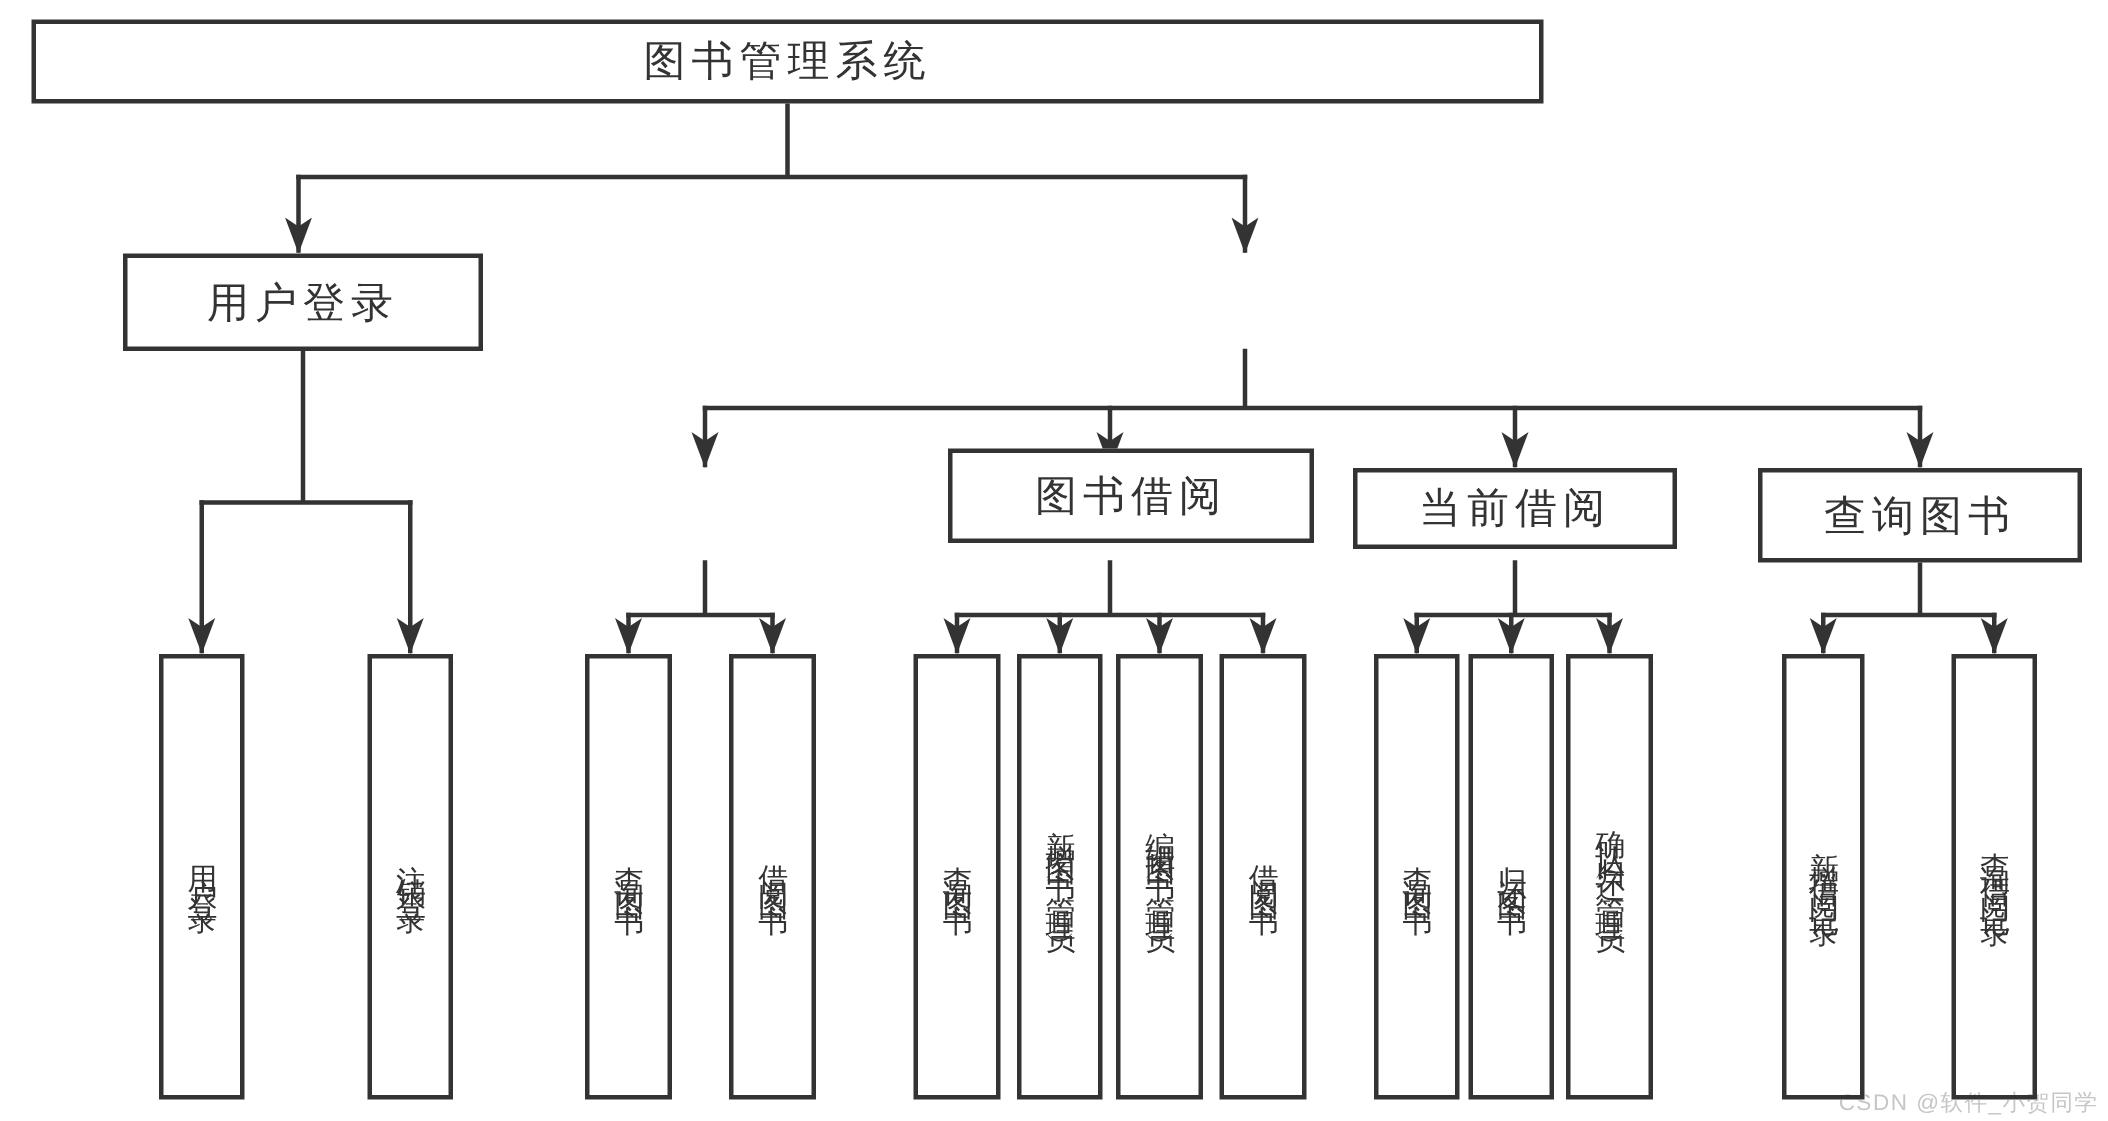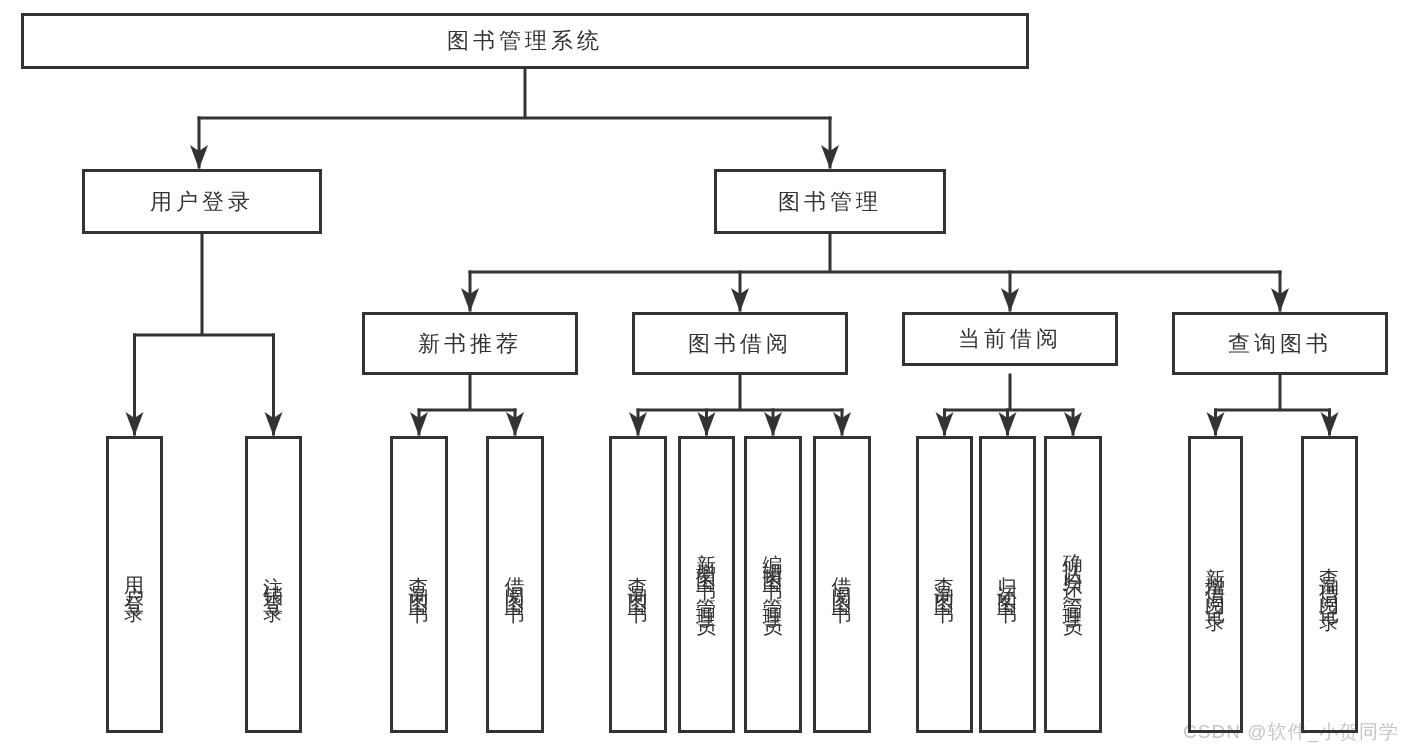--- a/index.html
+++ b/index.html
@@ -21,32 +21,32 @@
   svg.connectors path{stroke:var(--line);stroke-width:3;fill:none;stroke-linecap:square;}
   svg.connectors marker path{fill:var(--line);stroke:none;}
   .node{
     position:absolute;
     box-sizing:border-box;
     border:3px solid var(--line);
     background:var(--box_fill);
     display:flex;align-items:center;justify-content:center;
     color:var(--text);
   }
-  .node.h{font-size:22px;letter-spacing:4px;white-space:nowrap;font-family:Liberation Mono, monospace;}
+  .node.h{font-size:28px;letter-spacing:4px;white-space:nowrap;font-family:Liberation Mono, monospace;}
   .node.v{padding-bottom:12px;}
   .node.v .vtxt{
     writing-mode:vertical-rl;
     font-size:20px;
     letter-spacing:9px;
     line-height:1;
   }
   .watermark{
     position:absolute;
     right:6px;bottom:2px;
-    font-size:19px;
+    font-size:15px;
     letter-spacing:1px;
     color:var(--watermark);
     mix-blend-mode:darken;
     z-index:10;
     white-space:nowrap;
   }
 </style>
 </head>
 <body>
 
@@ -95,28 +95,22 @@
     <path d="M1329.5 410 V434" marker-end="url(#arrow)"></path>
   </svg>
 
   <div class="node h" style="left:21px;top:13px;width:1008px;height:56px">
     <span>图书管理系统</span>
   </div>
 
   <div class="node h" style="left:82px;top:169px;width:240px;height:65px">
     <span>用户登录</span>
   </div>
-  <div class="node h" style="left:714px;top:169px;width:232px;height:65px">
-    <span>图书管理</span>
-  </div>
 
-  <div class="node h" style="left:362px;top:312px;width:216px;height:63px">
-    <span>新书推荐</span>
-  </div>
-  <div class="node h" style="left:632px;top:312px;width:216px;height:63px">
+  <div class="node h" style="left:632px;top:299px;width:244px;height:63px">
     <span>图书借阅</span>
   </div>
   <div class="node h" style="left:902px;top:312px;width:216px;height:54px">
     <span>当前借阅</span>
   </div>
   <div class="node h" style="left:1172px;top:312px;width:216px;height:63px">
     <span>查询图书</span>
   </div>
 
   <div class="node v" style="left:106px;top:436px;width:57px;height:297px">

